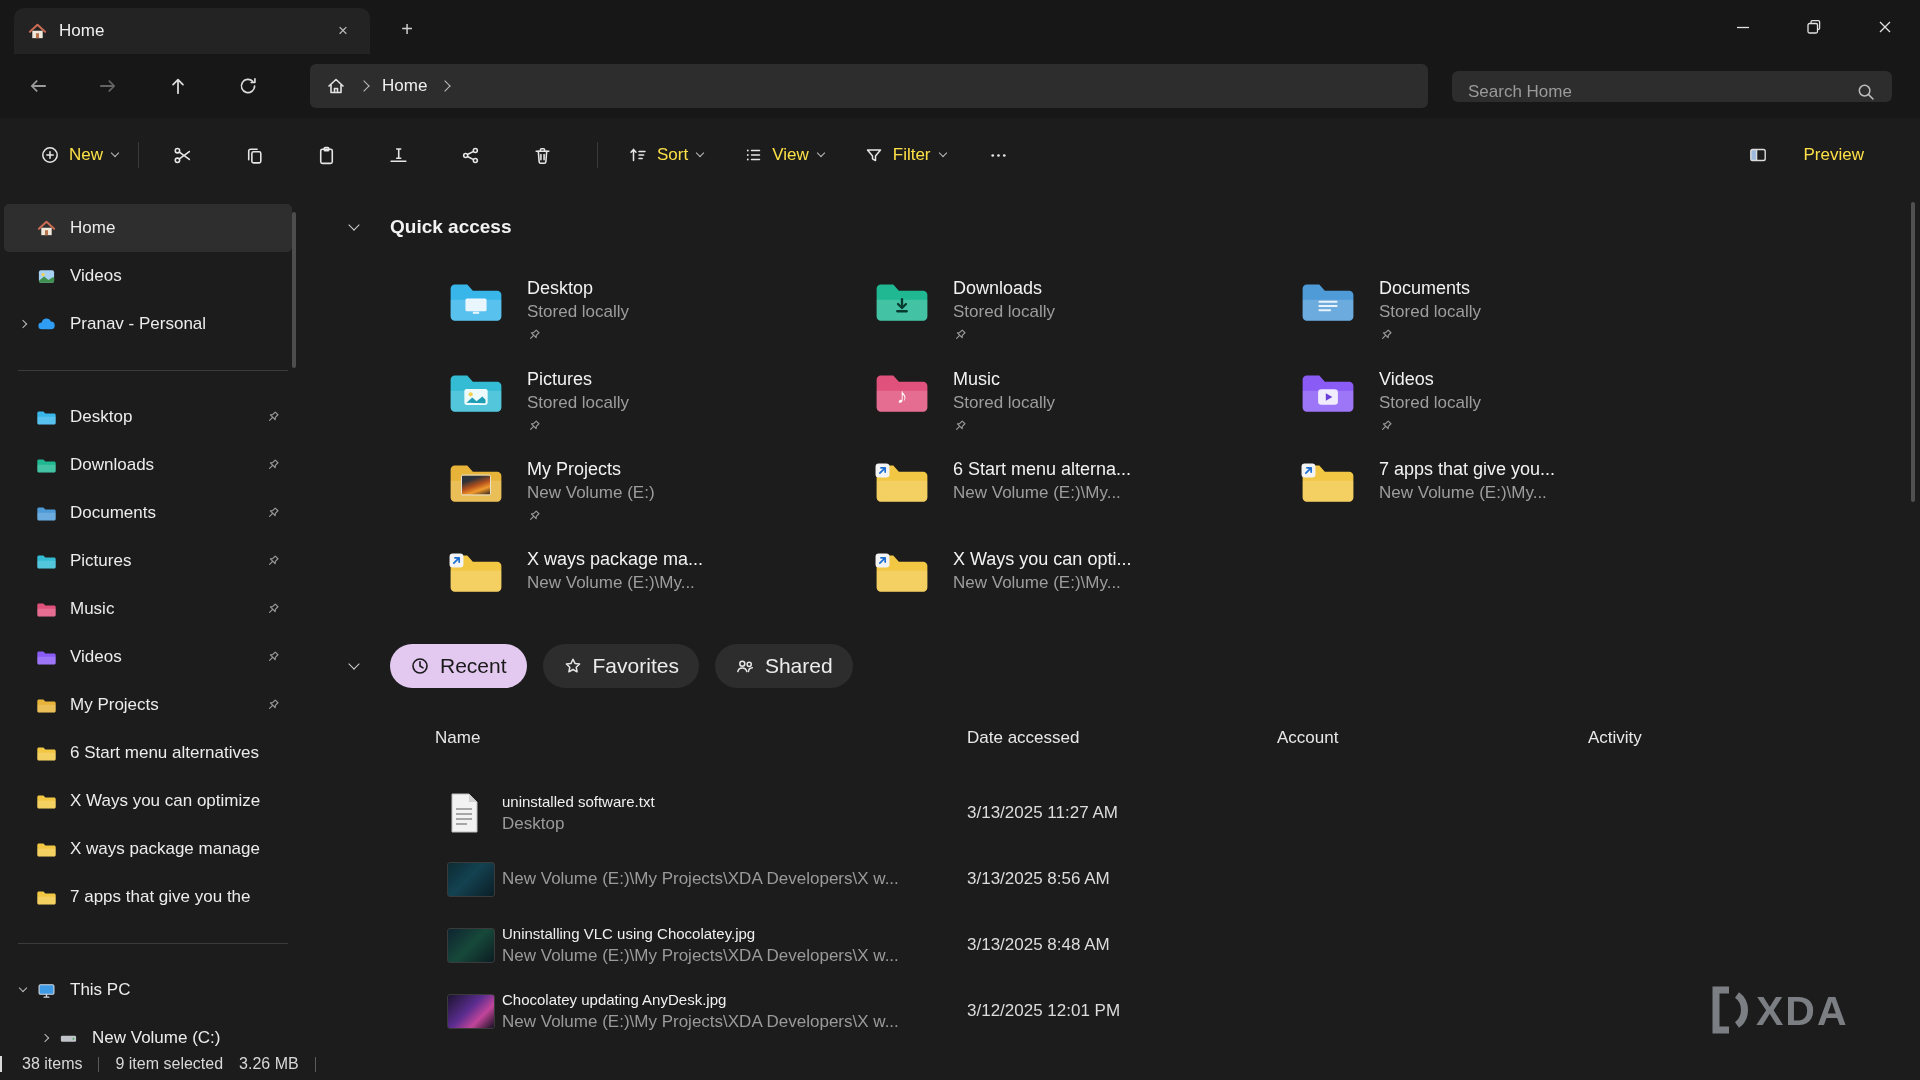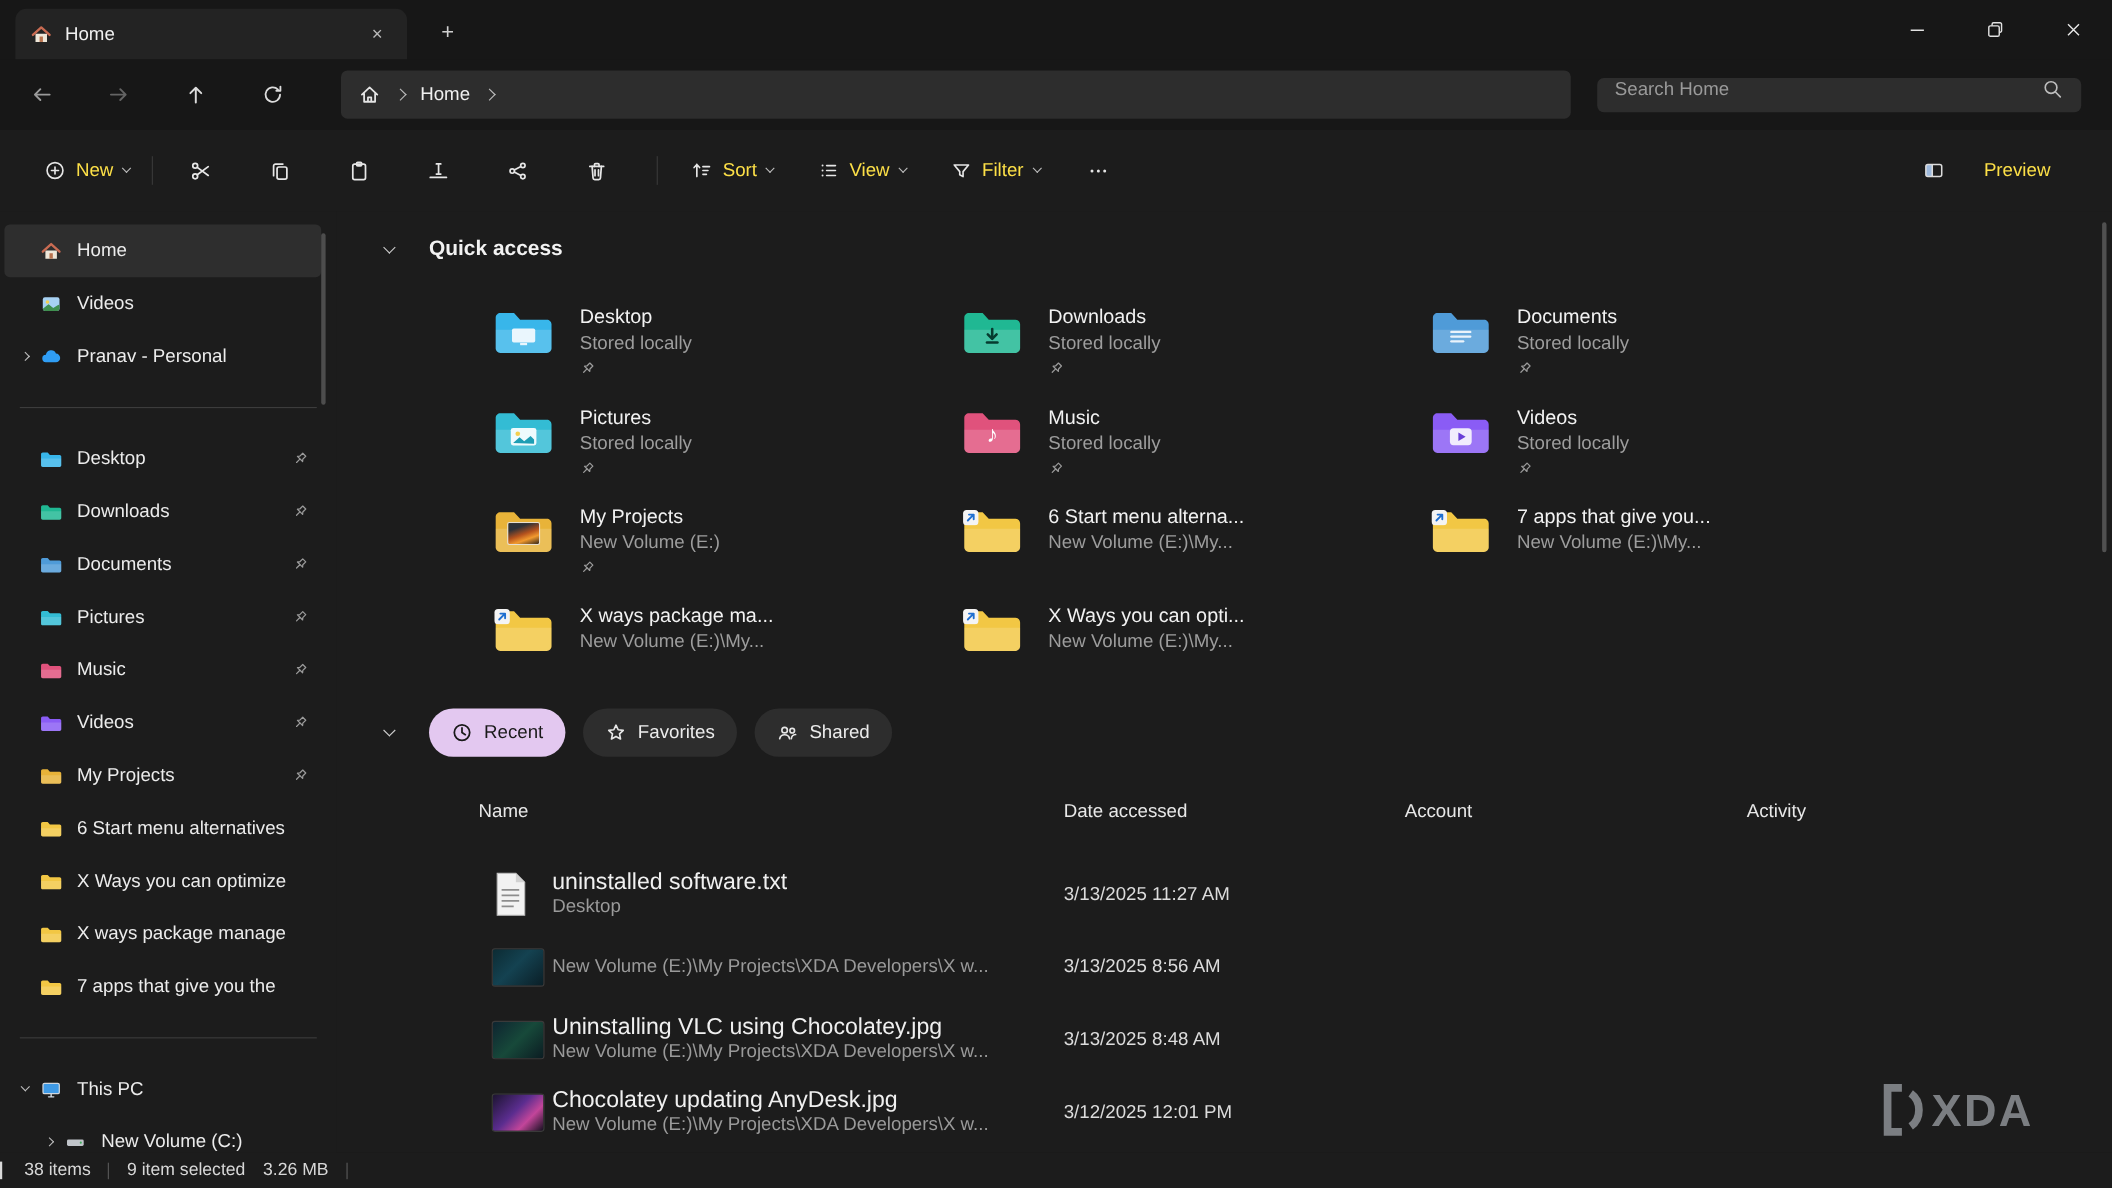--- a/index.html
+++ b/index.html
@@ -21,21 +21,21 @@
 
   
   .navbar { position:absolute; left:0; top:54px; width:1920px; height:64px; background:#171717;
             display:flex; align-items:center; padding-left:16px; }
   .navbtn { width:44px; height:44px; margin-right:26px; border-radius:6px;
             display:flex; align-items:center; justify-content:center; flex:none; }
   .crumb { height:44px; flex:1; margin-left:14px; background:#2d2d2d; border-radius:6px;
            display:flex; align-items:center; padding:0 16px; gap:14px; }
   .crumb-label { font-size:17px; color:#f0f0f0; }
   .searchbox { width:440px; height:31px; margin-left:24px; margin-right:28px; background:#2d2d2d; border-radius:6px;
-               display:flex; align-items:flex-start; padding:0 16px; flex:none;gap:32px; }
+               display:flex; align-items:flex-end; padding:0 16px; flex:none;gap:32px; }
   .search-input { flex:1; background:transparent; border:none; outline:none; color:#d6d6d6;
                   font-size:17px; font-family:"Liberation Sans", sans-serif; }
   .search-input::placeholder { color:#9a9a9a; }
 
   
   .cmdbar { position:absolute; left:0; top:118px; width:1920px; height:74px; background:#1c1c1c;
             display:flex; align-items:center; padding:0 28px; }
   .cbtn { height:44px; display:flex; align-items:center; justify-content:center; gap:9px; border-radius:6px;
           padding:0 12px; color:#fde047; font-size:17px; flex:none; }
   .iconbtn { width:50px; height:44px; display:flex; align-items:center; justify-content:center; border-radius:6px;
@@ -79,29 +79,29 @@
               border:1px solid #e7dfcf; background:linear-gradient(160deg,#2d3138 25%,#b5521d 52%,#f29a2e 72%,#33261a 100%); }
   .badge { position:absolute; left:2px; top:6px; }
   .ttext { padding-top:1px; min-width:0; }
   .tname { font-size:18px; color:#f2f2f2; line-height:23px; white-space:nowrap; }
   .tsub  { font-size:17px; color:#9d9d9d; line-height:23px; white-space:nowrap; }
   .tpin  { width:14px; height:14px; color:#9a9a9a; margin-top:5px; display:block; }
 
   .pillrow { position:absolute; left:38px; top:452px; display:flex; align-items:center; gap:26px; }
   .pills { display:flex; gap:16px; }
   .pill { height:44px; border-radius:22px; display:flex; align-items:center; gap:10px; padding:0 20px;
-          font-size:17px; background:#2d2d2d; color:#ececec; }
+          font-size:21px; background:#2d2d2d; color:#ececec; }
   .pill.active { background:#e3c8f0; color:#1a1a1a; }
 
   .th { position:absolute; top:536px; font-size:17px; color:#e8e8e8; }
   .rows { position:absolute; left:0; right:0; top:588px; }
   .rrow { position:absolute; left:0; right:0; height:66px; display:flex; align-items:center; padding-left:141px; }
   .ricon { width:55px; flex:none; display:flex; align-items:center; }
   .rname-col { width:465px; flex:none; min-width:0; }
-  .rname { font-size:21px; color:#f0f0f0; line-height:22px; white-space:nowrap; overflow:hidden; }
+  .rname { font-size:15px; color:#f0f0f0; line-height:22px; white-space:nowrap; overflow:hidden; }
   .rpath { font-size:17px; color:#9a9a9a; line-height:22px; white-space:nowrap; overflow:hidden; }
   .rdate { width:310px; flex:none; font-size:17px; color:#dcdcdc; }
   .thumb { width:48px; height:35px; border-radius:3px; border:1px solid #3a3a3a; }
   .thumb.t1 { background:linear-gradient(135deg,#0c2b33 0%,#144251 45%,#0a1e26 100%); }
   .thumb.t2 { background:linear-gradient(135deg,#0e2430 0%,#17493a 50%,#0b1c22 100%); }
   .thumb.t3 { background:linear-gradient(135deg,#1c1430 0%,#5b2d8f 45%,#c2459a 70%,#14101f 100%); }
 
   .vscroll { position:absolute; right:5px; top:202px; width:4px; height:300px; background:#505050; border-radius:2px; }
 
   

